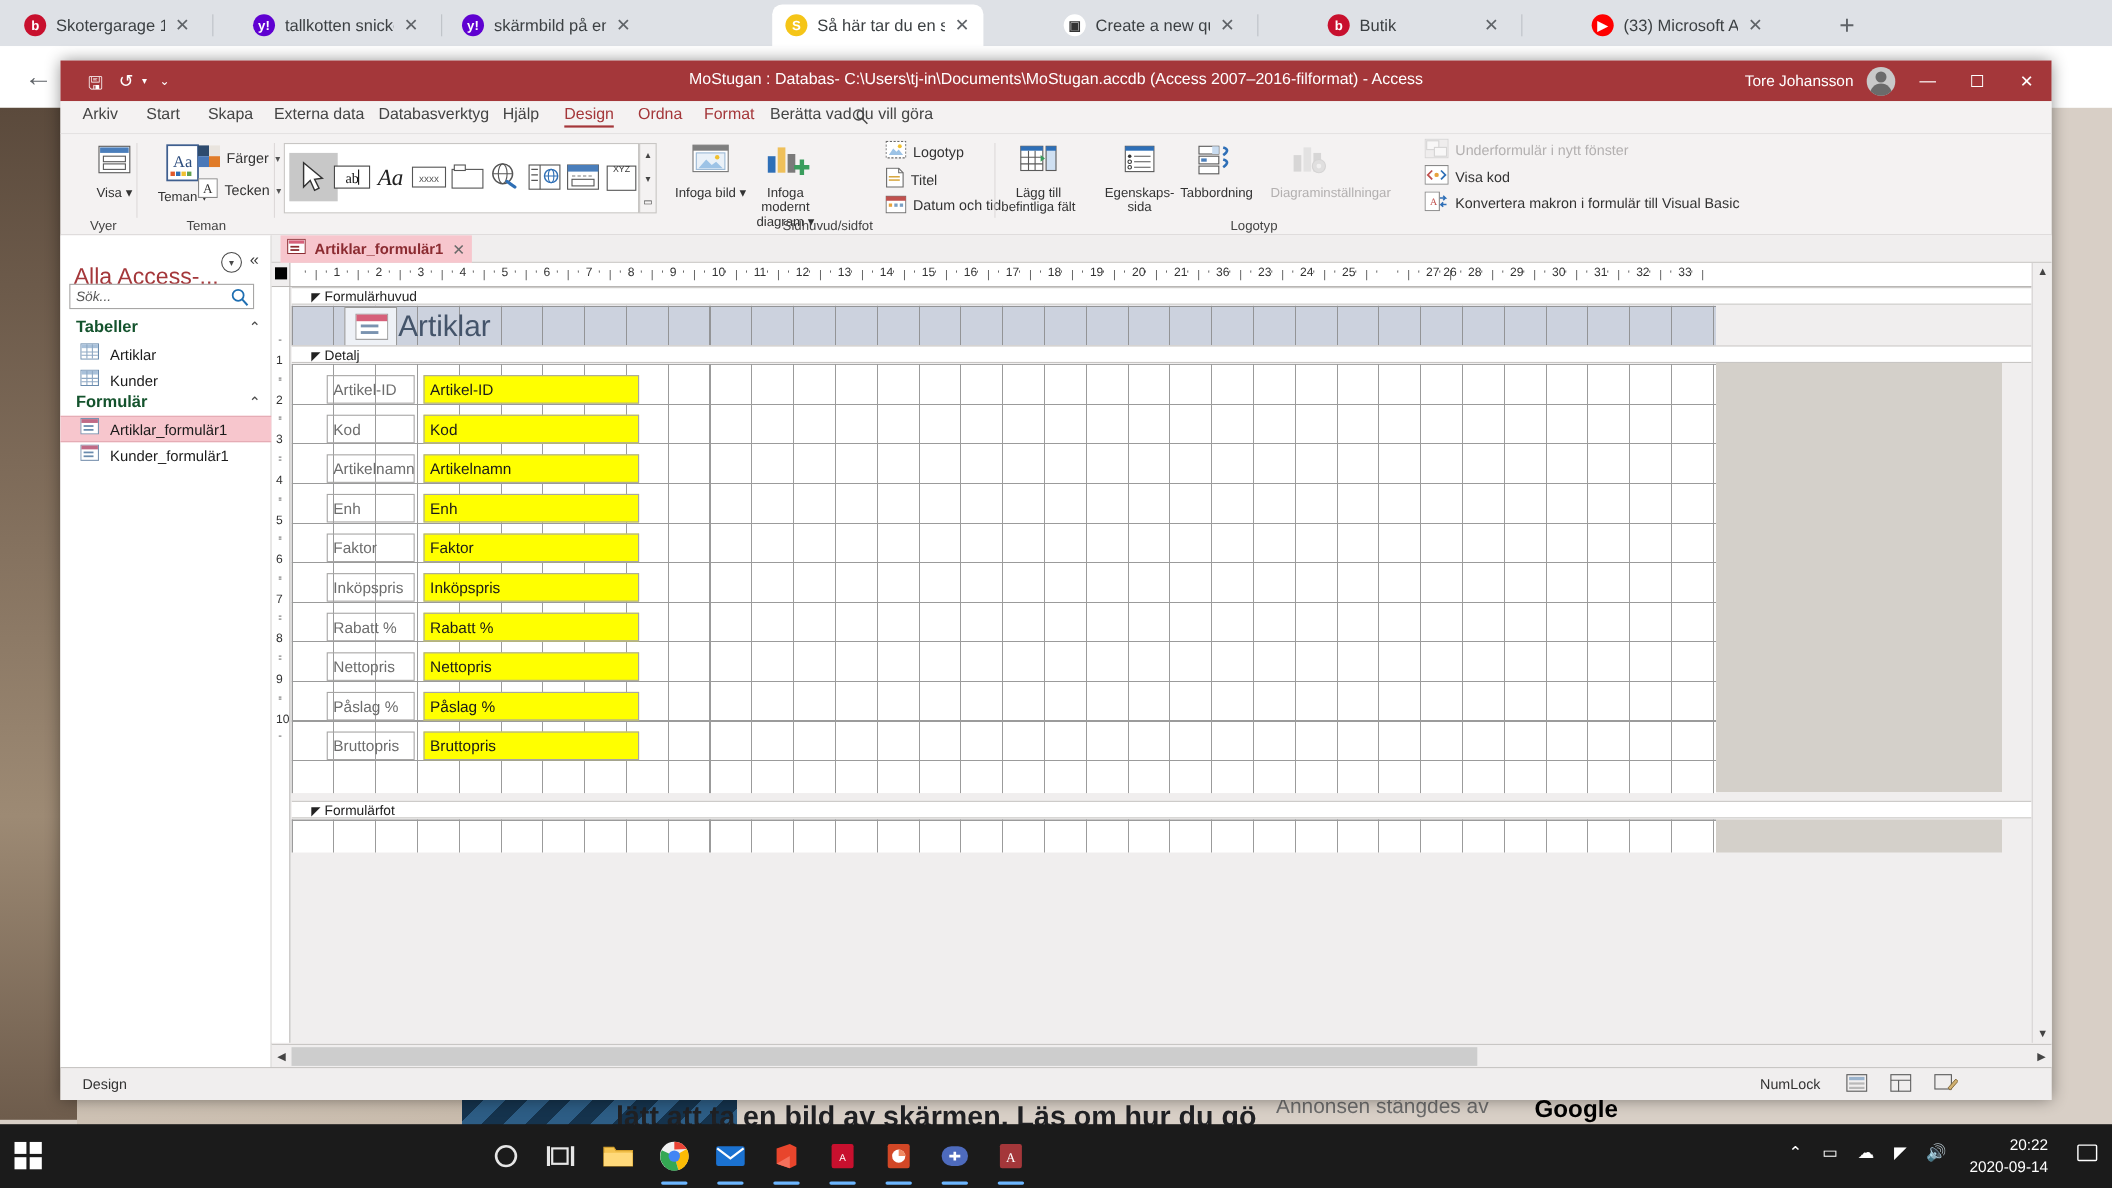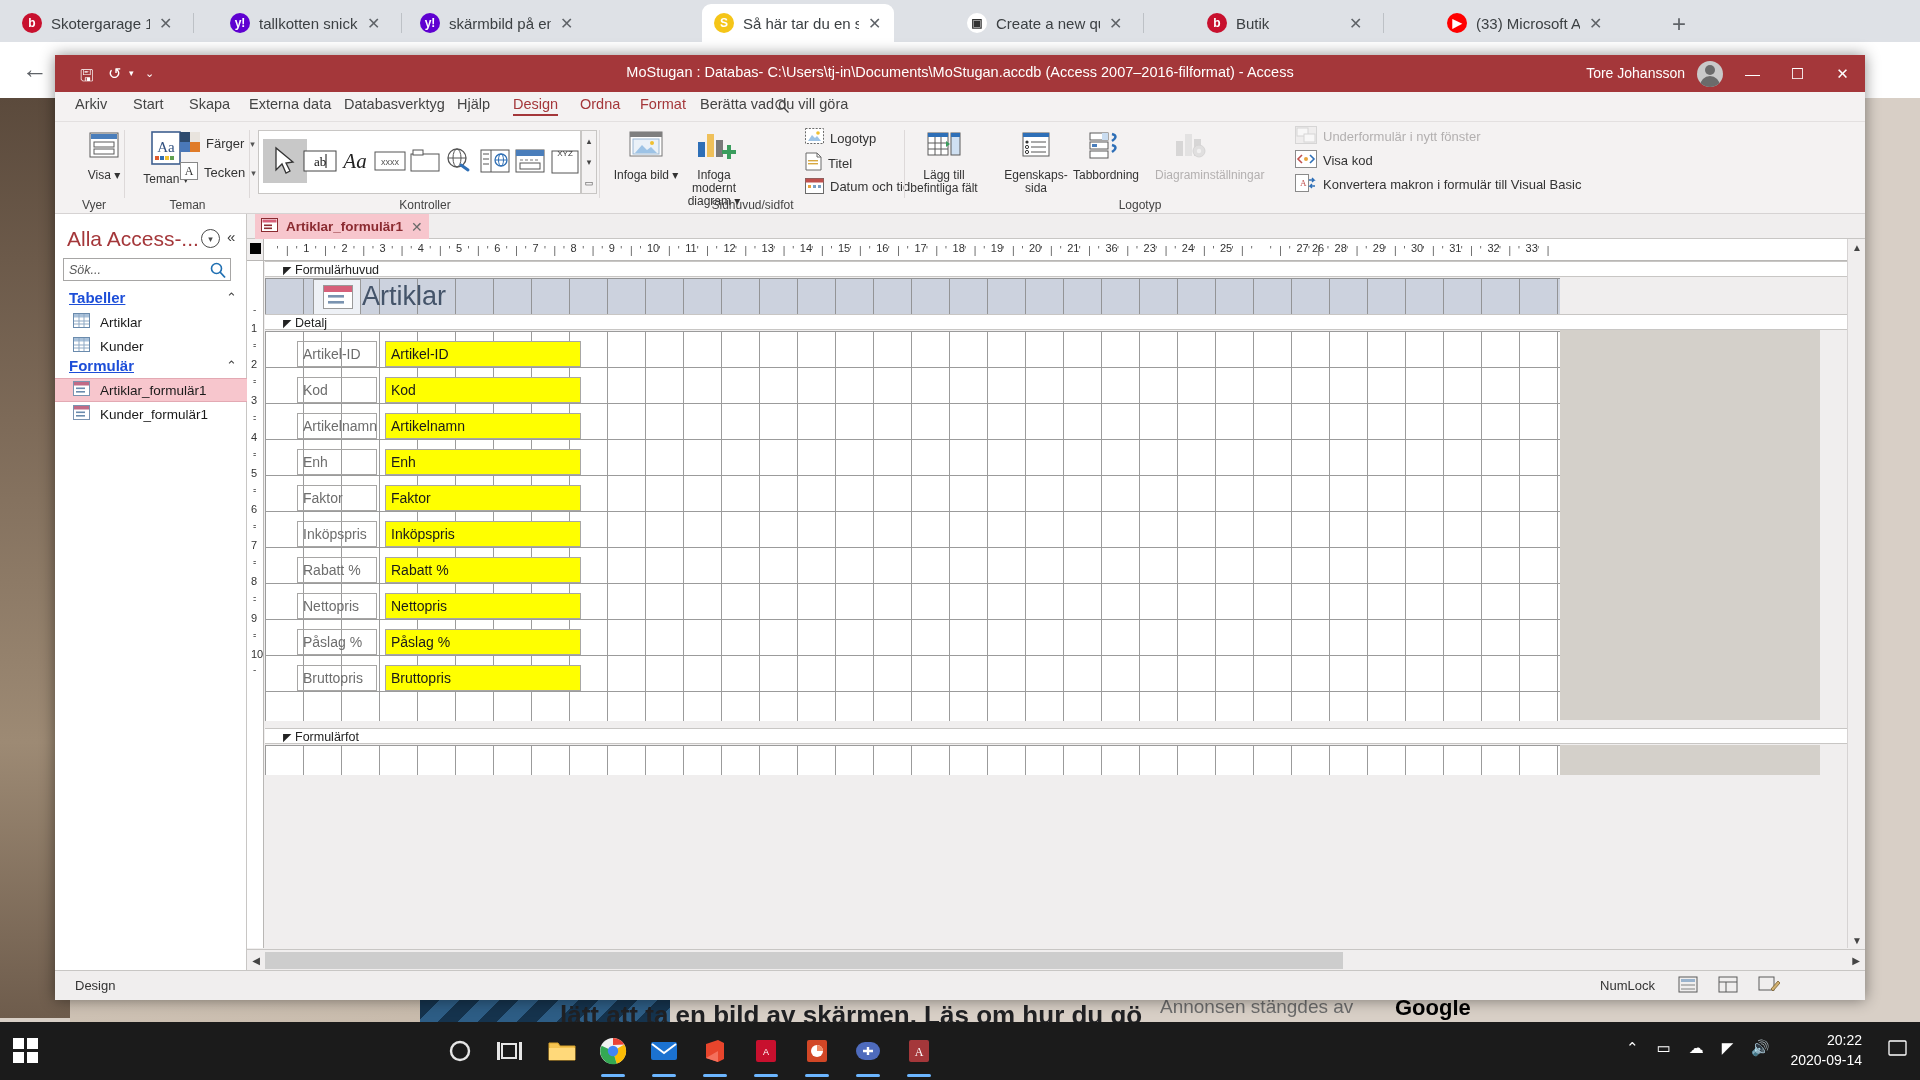--- a/index.html
+++ b/index.html
@@ -119,33 +119,33 @@
      background:#f4f2f2; border:1px solid #c8c6c4; }
   #gallery-scroll div { position:absolute; left:0; width:14px; height:20px; font-size:9px;
      display:flex; align-items:center; justify-content:center; color:#444; }
 
   
   #wbody { flex:1 1 auto; position:relative; background:#f0eeee; display:flex; }
 
   
   #navpane { flex:0 0 192px; background:#ffffff; border-right:1px solid #c8c6c4;
      position:relative; }
-  #nav-title { position:absolute; left:12px; top:13px; font-size:21px; color:#a4373a; }
+  #nav-title { position:absolute; left:12px; top:26px; font-size:21px; color:#a4373a; }
   #nav-dd { position:absolute; left:146px; top:15px; width:19px; height:19px;
      border:1.4px solid #4a4a4a; border-radius:50%; font-size:9px; color:#4a4a4a;
      display:flex; align-items:center; justify-content:center; }
   #nav-collapse { position:absolute; left:172px; top:14px; font-size:15px; color:#3a3a3a; }
   #nav-search { position:absolute; left:8px; top:44px; width:168px; height:23px;
      border:1px solid #a7a6a5; background:#fff; }
   #nav-search .ph { position:absolute; left:5px; top:4px; font-size:12.5px;
      font-style:italic; color:#595959; }
   #nav-search .mag { position:absolute; right:3px; top:2px; }
   .nav-group { position:absolute; left:0; width:192px; height:24px; }
   .nav-group .gname { position:absolute; left:14px; top:3px; font-size:15px;
-     font-weight:bold; color:#1d4ed8;text-decoration:underline; }
+     font-weight:bold; color:#14532d; }
   .nav-group .gchev { position:absolute; right:10px; top:4px; font-size:13px; color:#4a4a4a; }
   .nav-item { position:absolute; left:0; width:192px; height:24px; display:flex;
      align-items:center; }
   .nav-item.selected { background:#f7c6cd; border-top:1px solid #e3a9b3;
      border-bottom:1px solid #e3a9b3; }
   .nav-item .niico { margin-left:18px; flex:0 0 17px; }
   .nav-item .nilabel { margin-left:10px; font-size:13.5px; color:#1a1a1a; }
 
   
   #formarea { flex:1 1 auto; position:relative; background:#f0eeee; }
@@ -446,24 +446,20 @@
           <svg width="32" height="28" viewBox="0 0 32 28">
             <rect x="3" y="4" width="26" height="22" fill="#fff" stroke="#555"></rect>
             <text x="16" y="9" font-size="8" text-anchor="middle" fill="#333" font-family="Liberation Sans, sans-serif">XYZ</text>
           </svg>
         </div>
       </div>
       <div id="gallery-scroll">
         <div style="top: 0px;">▴</div>
         <div style="top: 21px;">▾</div>
         <div style="top: 42px;">▭</div>
-      </div>
-      <div class="grp" style="left: 195px; width: 350px;">
-        <div class="glabel">Kontroller</div>
-        <div class="gsep"></div>
       </div>
       <div class="grp" style="left: 545px; width: 305px;">
         <div class="bigbtn" style="left: 10px; top: 8px; width: 72px;">
           <div style=""><svg width="40" height="34" viewBox="0 0 40 34">
               <rect x="4" y="2" width="32" height="24" fill="#fff" stroke="#777"></rect>
               <rect x="4" y="2" width="32" height="5" fill="#7f7f7f"></rect>
               <rect x="7" y="9" width="26" height="15" fill="#eaf1f8" stroke="#9bb8d4"></rect>
               <circle cx="26" cy="13" r="2" fill="#f0c030"></circle>
               <path d="M9 23 L16 15 L21 20 L25 17 L31 23 Z" fill="#9dc3e6"></path>
             </svg></div>

